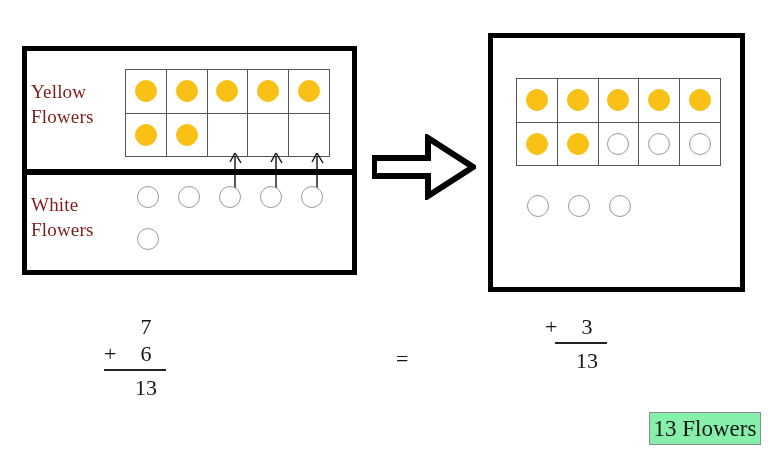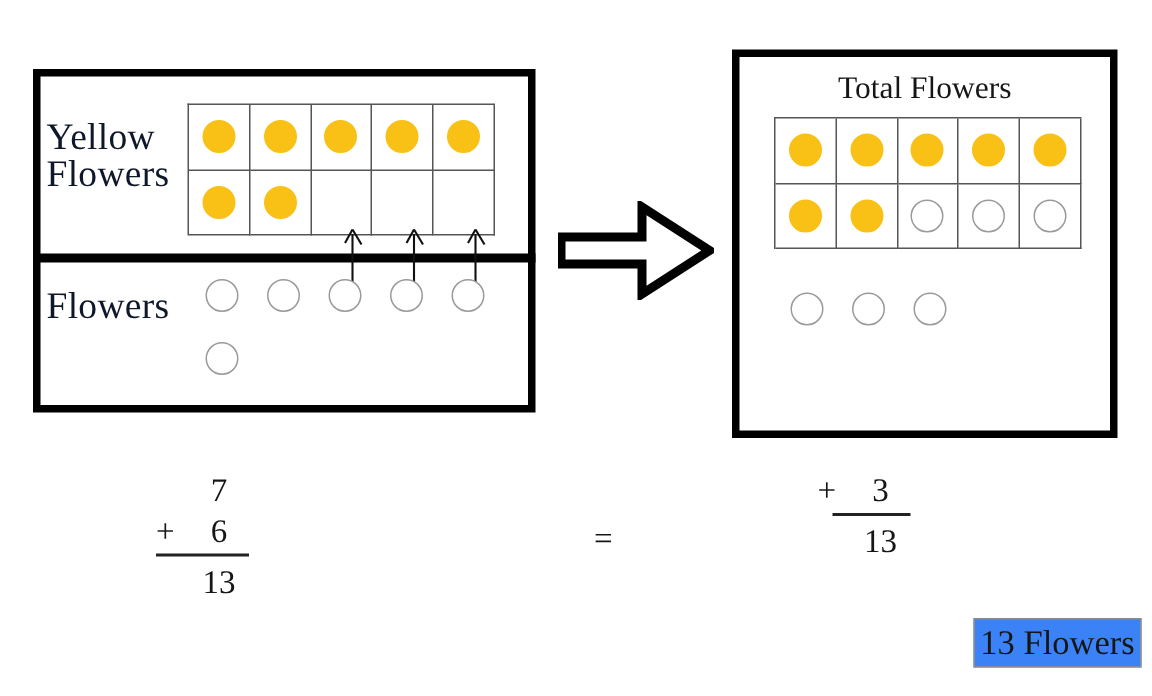--- a/index.html
+++ b/index.html
@@ -28,25 +28,25 @@
     background: #ffffff;
   }
   .group-divider {
     position: absolute;
     background: #000000;
   }
 
   
   .side-label {
     position: absolute;
-    font-size: 25px;
+    font-size: 19px;
     line-height: 25px;
     letter-spacing: 0.2px;
     white-space: nowrap;
-    color: #0f172a;
+    color: #7f1d1d;
   }
   .side-label span { display: block; }
 
   .box-title {
     position: absolute;
     font-size: 21px;
     line-height: 24px;
     white-space: nowrap;
     color: #161616;
     text-align: center;
@@ -128,21 +128,21 @@
     font-size: 22px;
     line-height: 22px;
     color: #161616;
   }
 
   
   .answer-chip {
     position: absolute;
     box-sizing: border-box;
     border: 1.4px solid #8c8c8c;
-    background: #3b82f6;
+    background: #86efac;
     font-size: 23px;
     line-height: 23px;
     color: #161616;
     display: flex;
     align-items: center;
     justify-content: center;
     white-space: nowrap;
   }
 </style>
 </head>
@@ -197,20 +197,21 @@
       <path d="M54,13 L49,22"></path>
       <path d="M54,13 L60,23"></path>
 
       <path d="M95,51 L95,16"></path>
       <path d="M95,13 L90,22"></path>
       <path d="M95,13 L101,23"></path>
     </g>
   </svg>
 
   <div class="side-label" style="left:31px; top:192px;">
+    <span>White</span>
     <span>Flowers</span>
   </div>
 
   <div class="loose-row" style="left:137px; top:186px; gap:19px;">
     <span class="dot empty"></span>
     <span class="dot empty"></span>
     <span class="dot empty"></span>
     <span class="dot empty"></span>
     <span class="dot empty"></span>
   </div>
@@ -219,21 +220,20 @@
     <span class="dot empty"></span>
   </div>
 
   <svg class="block-arrow" style="left:372px; top:134px; width:104px; height:66px;" viewBox="0 0 104 66">
     <polygon points="2,24 56,24 56,4 101,33 56,62 56,42 2,42" fill="#ffffff" stroke="#000000" stroke-width="6" stroke-linejoin="miter"></polygon>
   </svg>
 
   <div class="group-box" style="left:488px; top:33px; width:257px; height:259px;">
   </div>
 
-  <div class="box-title" style="left:488px; top:46px; width:257px;">Total Flowers</div>
 
   <div class="ten-frame" style="left:516px; top:78px; width:205px; height:88px;">
     <div class="frame-cell">
         <span class="dot filled"></span>
       </div>
     <div class="frame-cell">
         <span class="dot filled"></span>
       </div>
     <div class="frame-cell">
         <span class="dot filled"></span>

